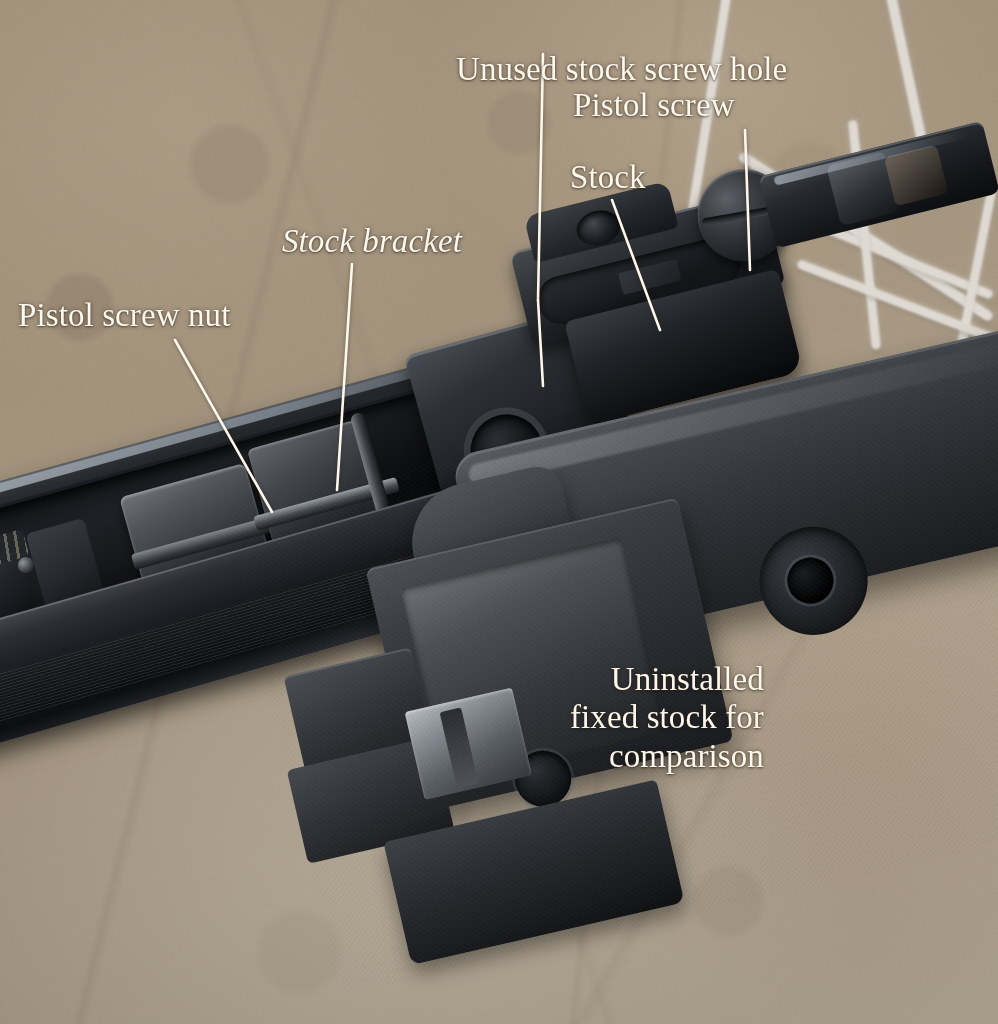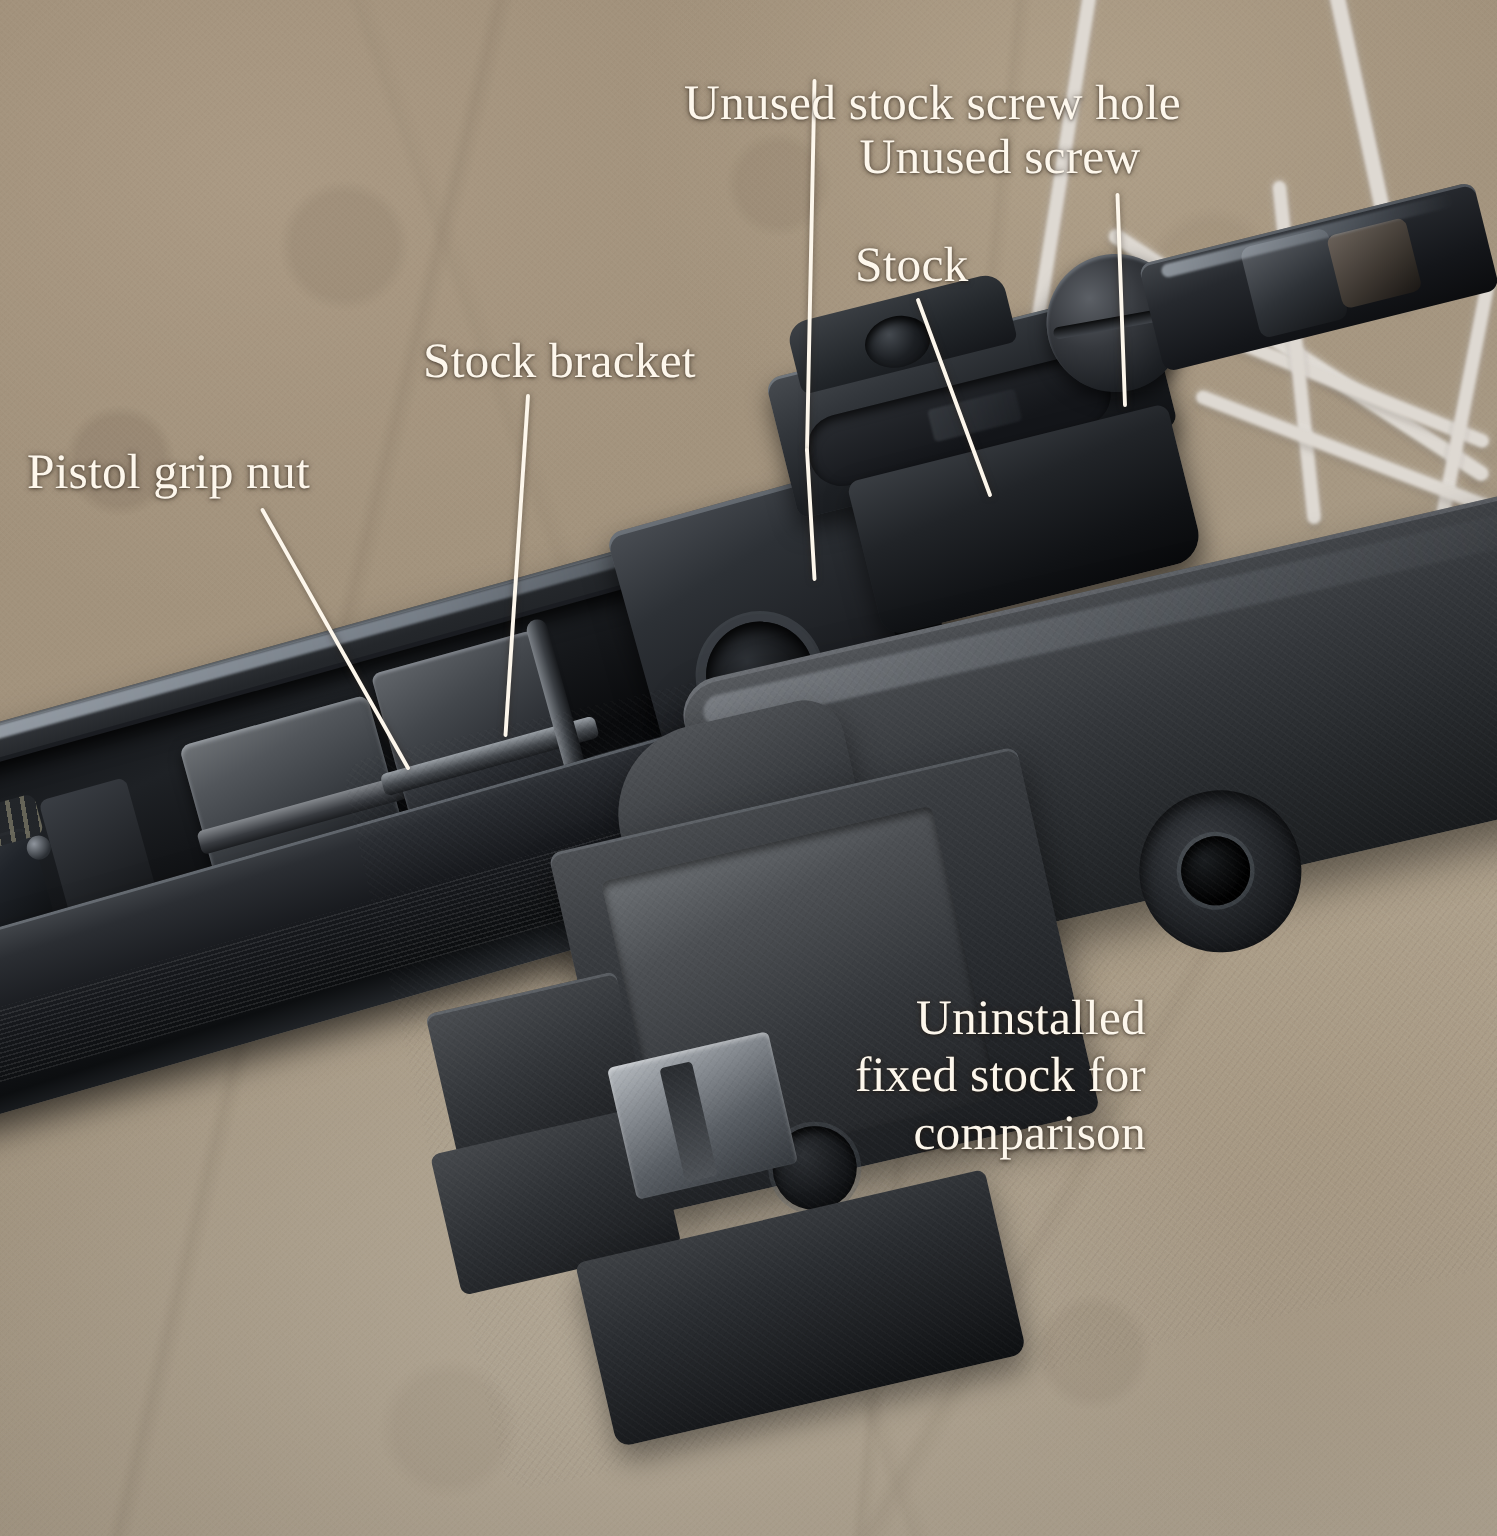--- a/index.html
+++ b/index.html
@@ -333,25 +333,25 @@
     <g>
       <line x1="352" y1="264" x2="337" y2="490"></line>
     </g>
     <g>
       <line x1="175" y1="340" x2="272" y2="512"></line>
     </g>
   </svg>
 
   <div class="lbl" style="left:456px;top:10px;margin-top:40px;">Unused stock screw hole</div>
 
-  <div class="lbl" style="left:573px;top:86px;">Unused screw</div>
+  <div class="lbl" style="left:573px;top:86px;">Pistol screw</div>
 
   <div class="lbl" style="left:570px;top:158px;">Stock</div>
 
-  <div class="lbl" style="left:282px;top:222px;">Stock bracket</div>
-
-  <div class="lbl" style="left:18px;top:296px;">Pistol grip nut</div>
+  <div class="lbl" style="left:282px;top:222px;font-style:italic;">Stock bracket</div>
+
+  <div class="lbl" style="left:18px;top:296px;">Pistol screw nut</div>
 
   <div class="lbl" style="left:570px;top:660px;text-align:right;">Uninstalled
 fixed stock for
 comparison</div>
 
 </div>
 
 </body></html>

